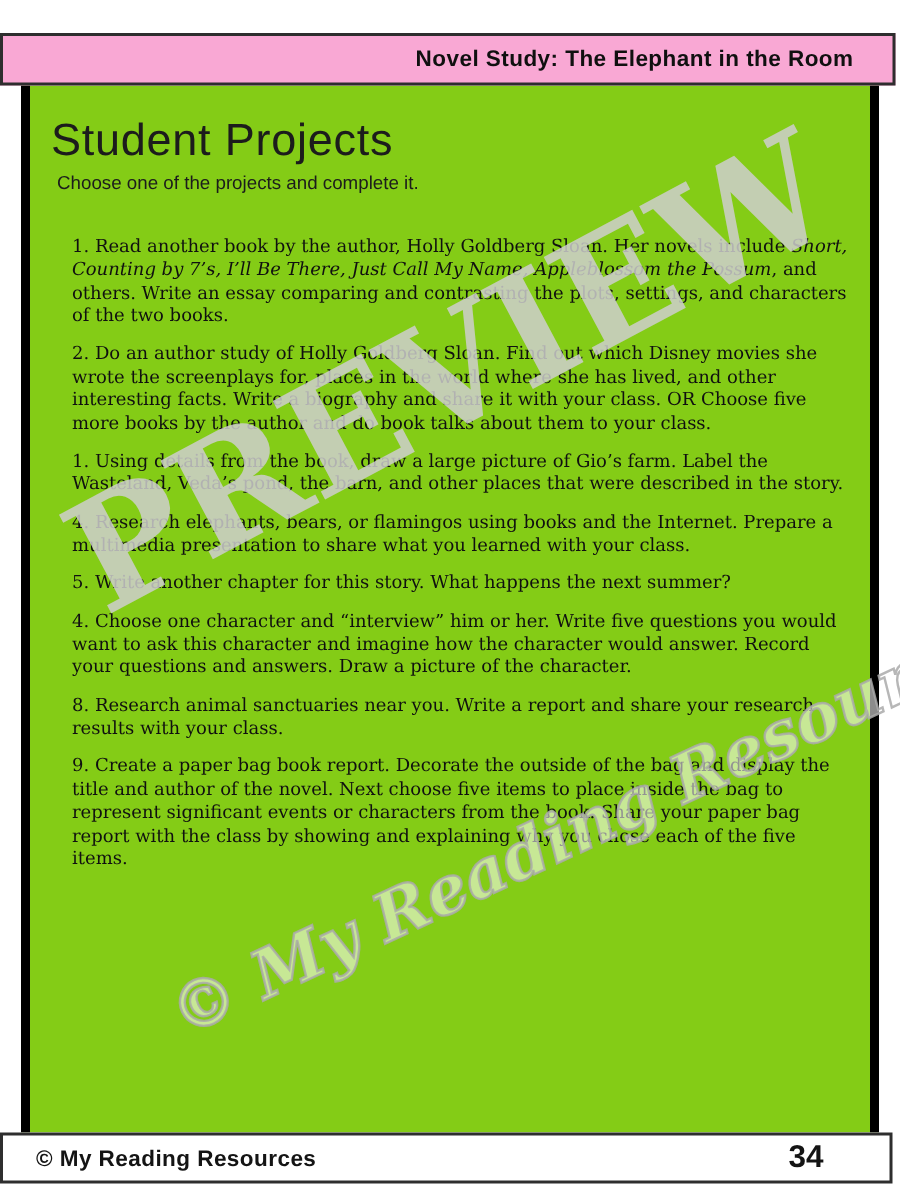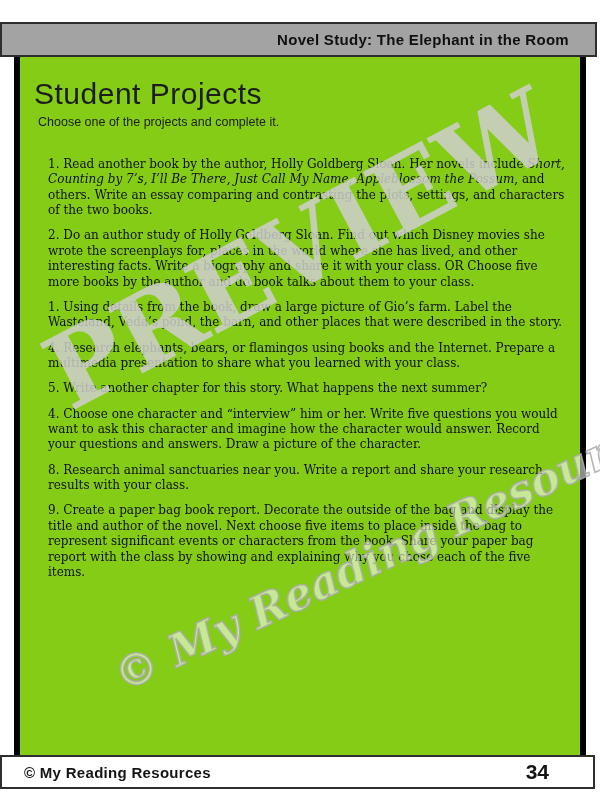--- a/index.html
+++ b/index.html
@@ -12,21 +12,21 @@
     color: #141414;
   }
 
   
   .topbar {
     position: absolute;
     left: 0; top: 22px;
     width: 597px; height: 35px;
     box-sizing: border-box;
     border: 2px solid #2e2e2e;
-    background: #a3a3a3;
+    background: #f9a8d4;
     display: flex;
     align-items: center;
     justify-content: flex-end;
     padding-right: 26px;
     z-index: 3;
   }
   .topbar .hdr-text {
     font-weight: 700;
     font-size: 15px;
     letter-spacing: 0.3px;

